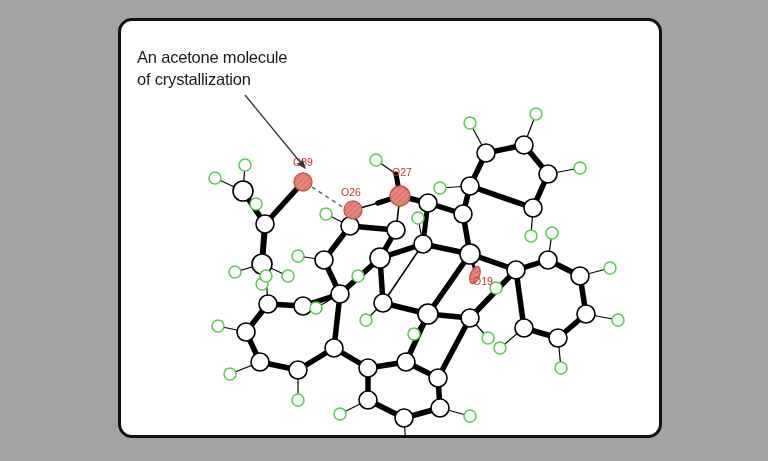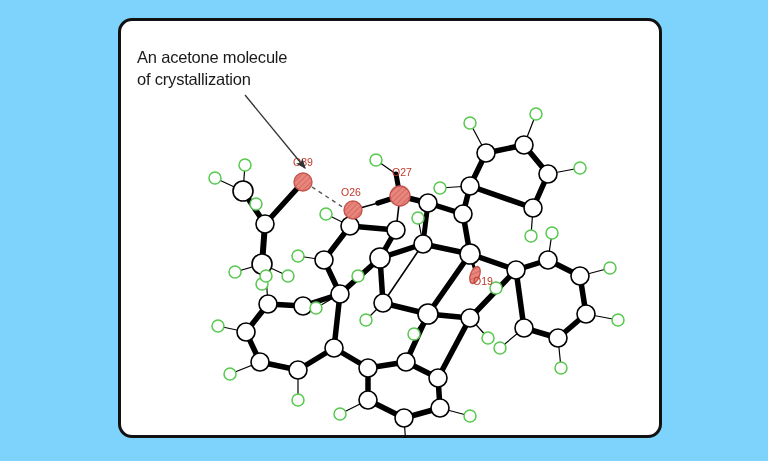--- a/index.html
+++ b/index.html
@@ -4,21 +4,21 @@
 <style>
   html, body {
     margin: 0;
     padding: 0;
     background: #ffffff;
   }
   #stage {
     position: relative;
     width: 768px;
     height: 461px;
-    background: #7dd3fc;
+    background: #a3a3a3;
     overflow: hidden;
     font-family: "Liberation Sans", sans-serif;
   }
   #frame {
     position: absolute;
     left: 118px;
     top: 18px;
     width: 544px;
     height: 420px;
     border: 3px solid #111111;

